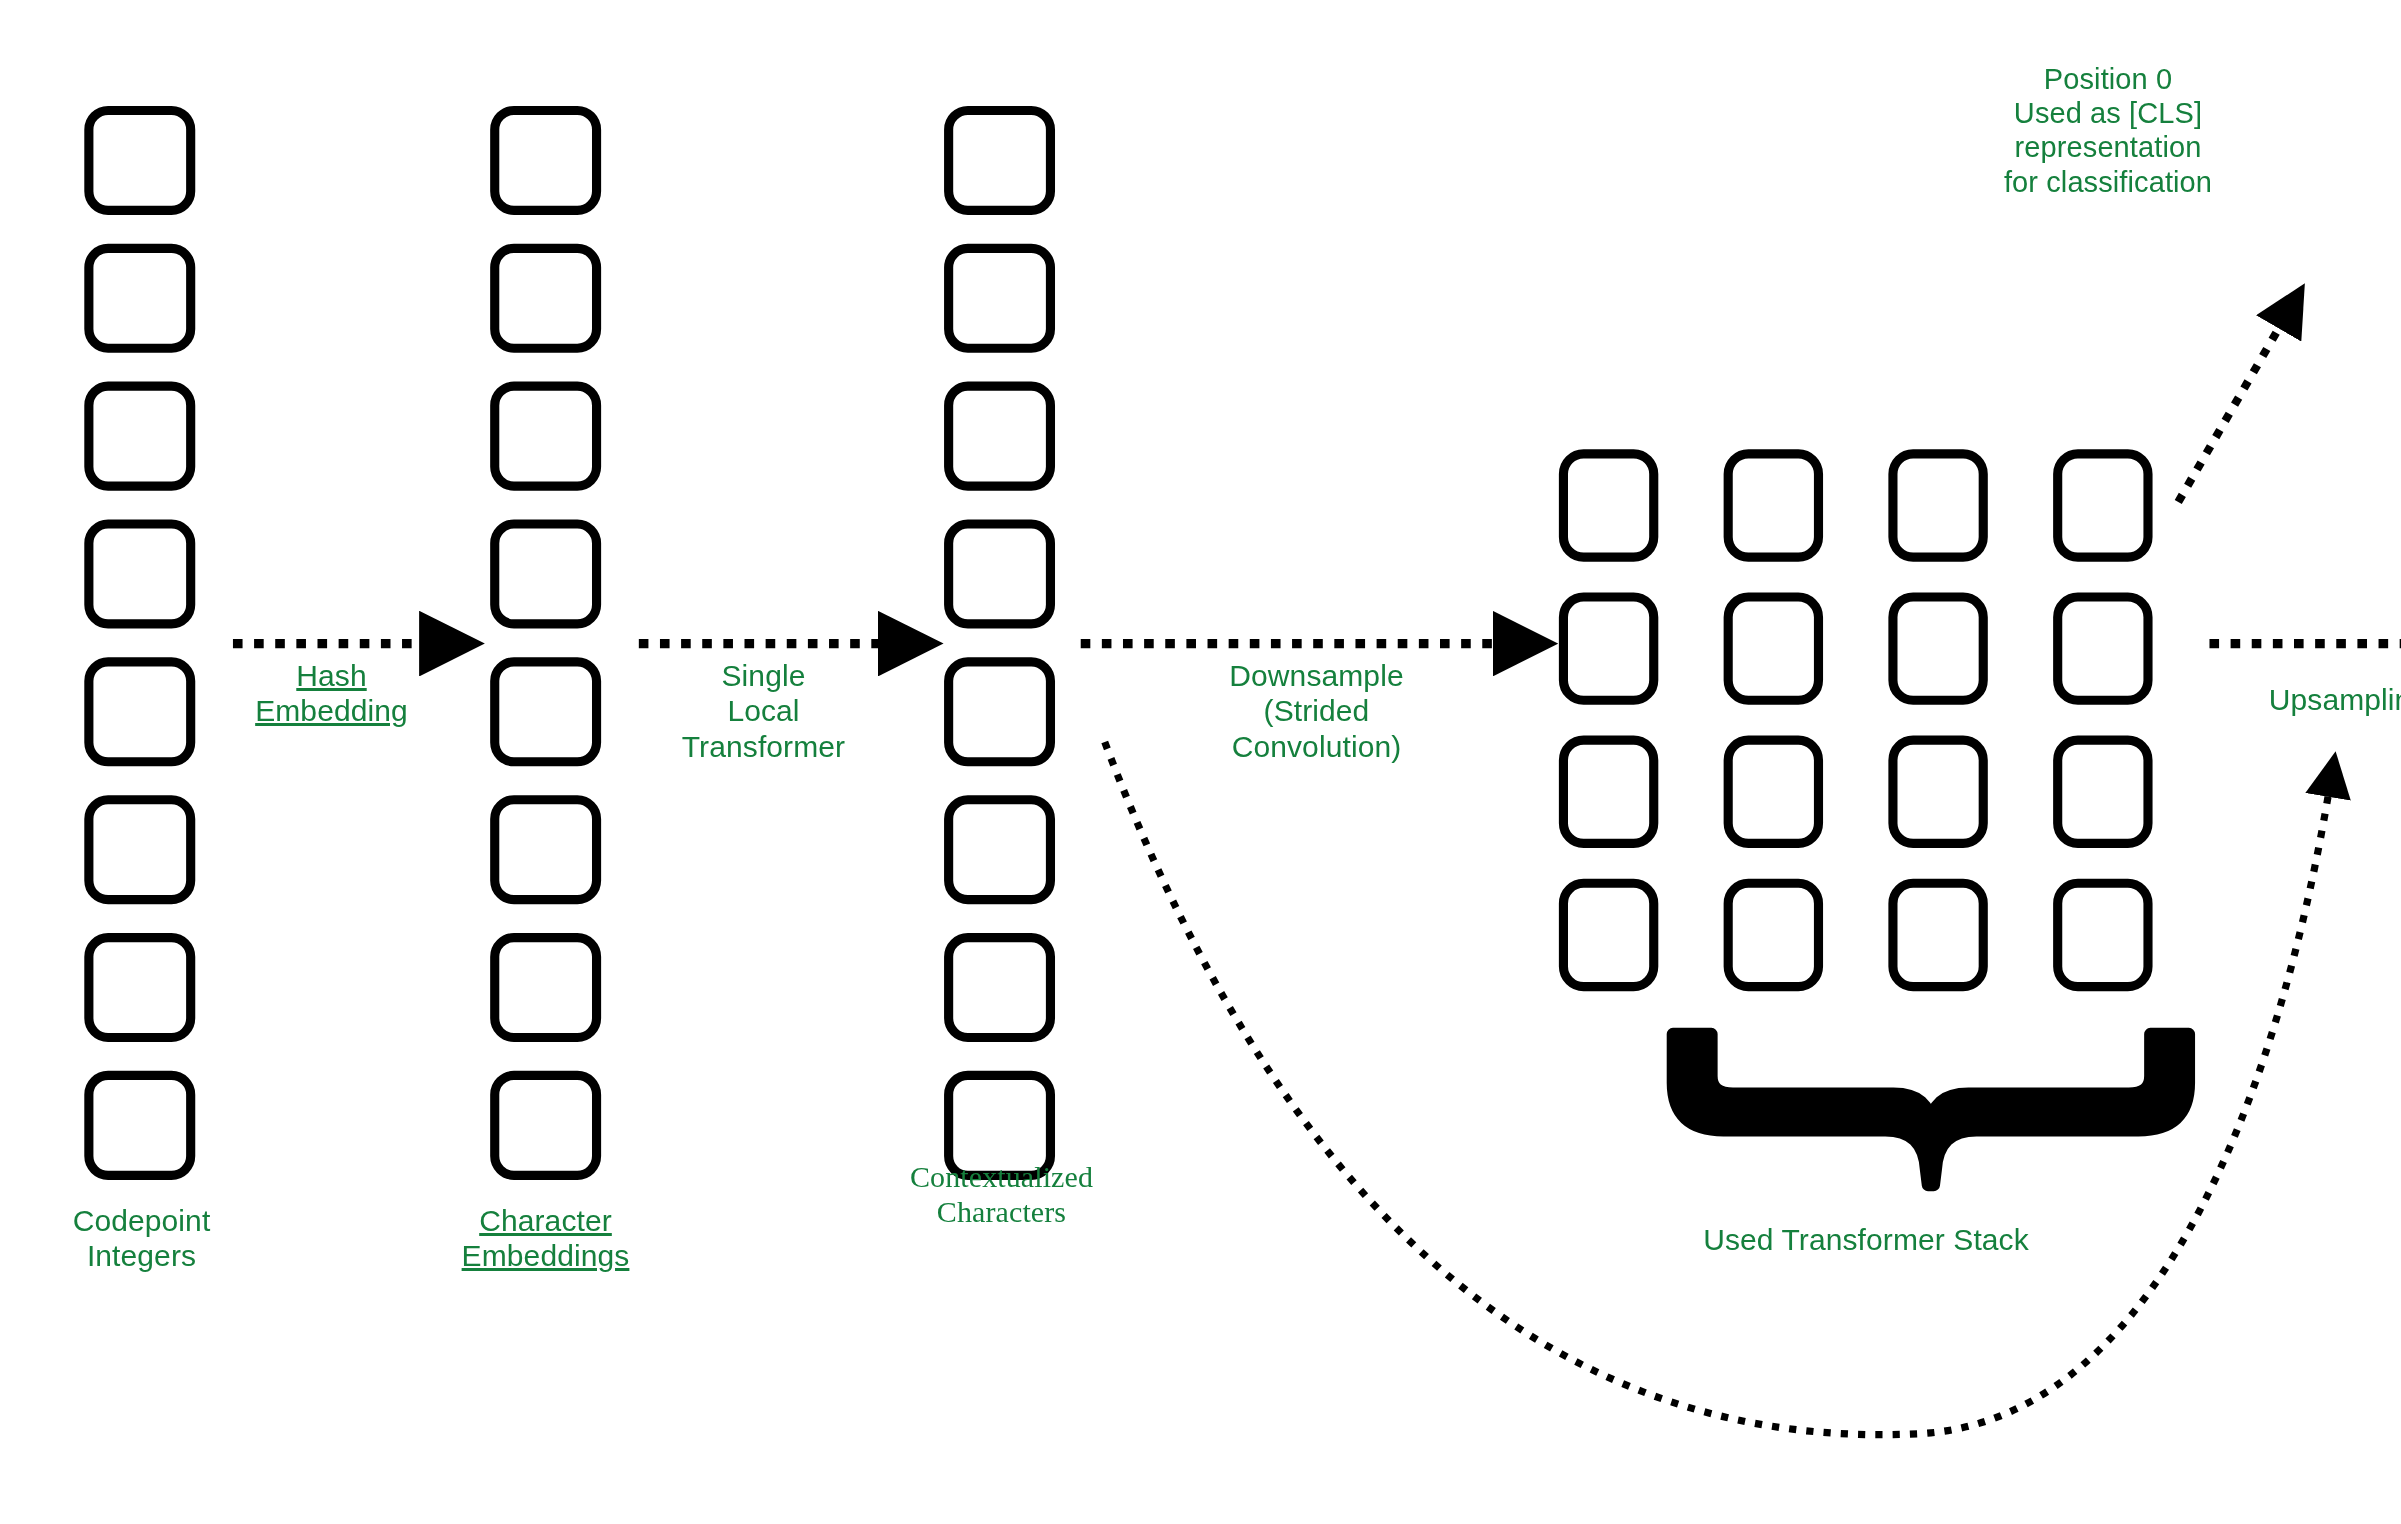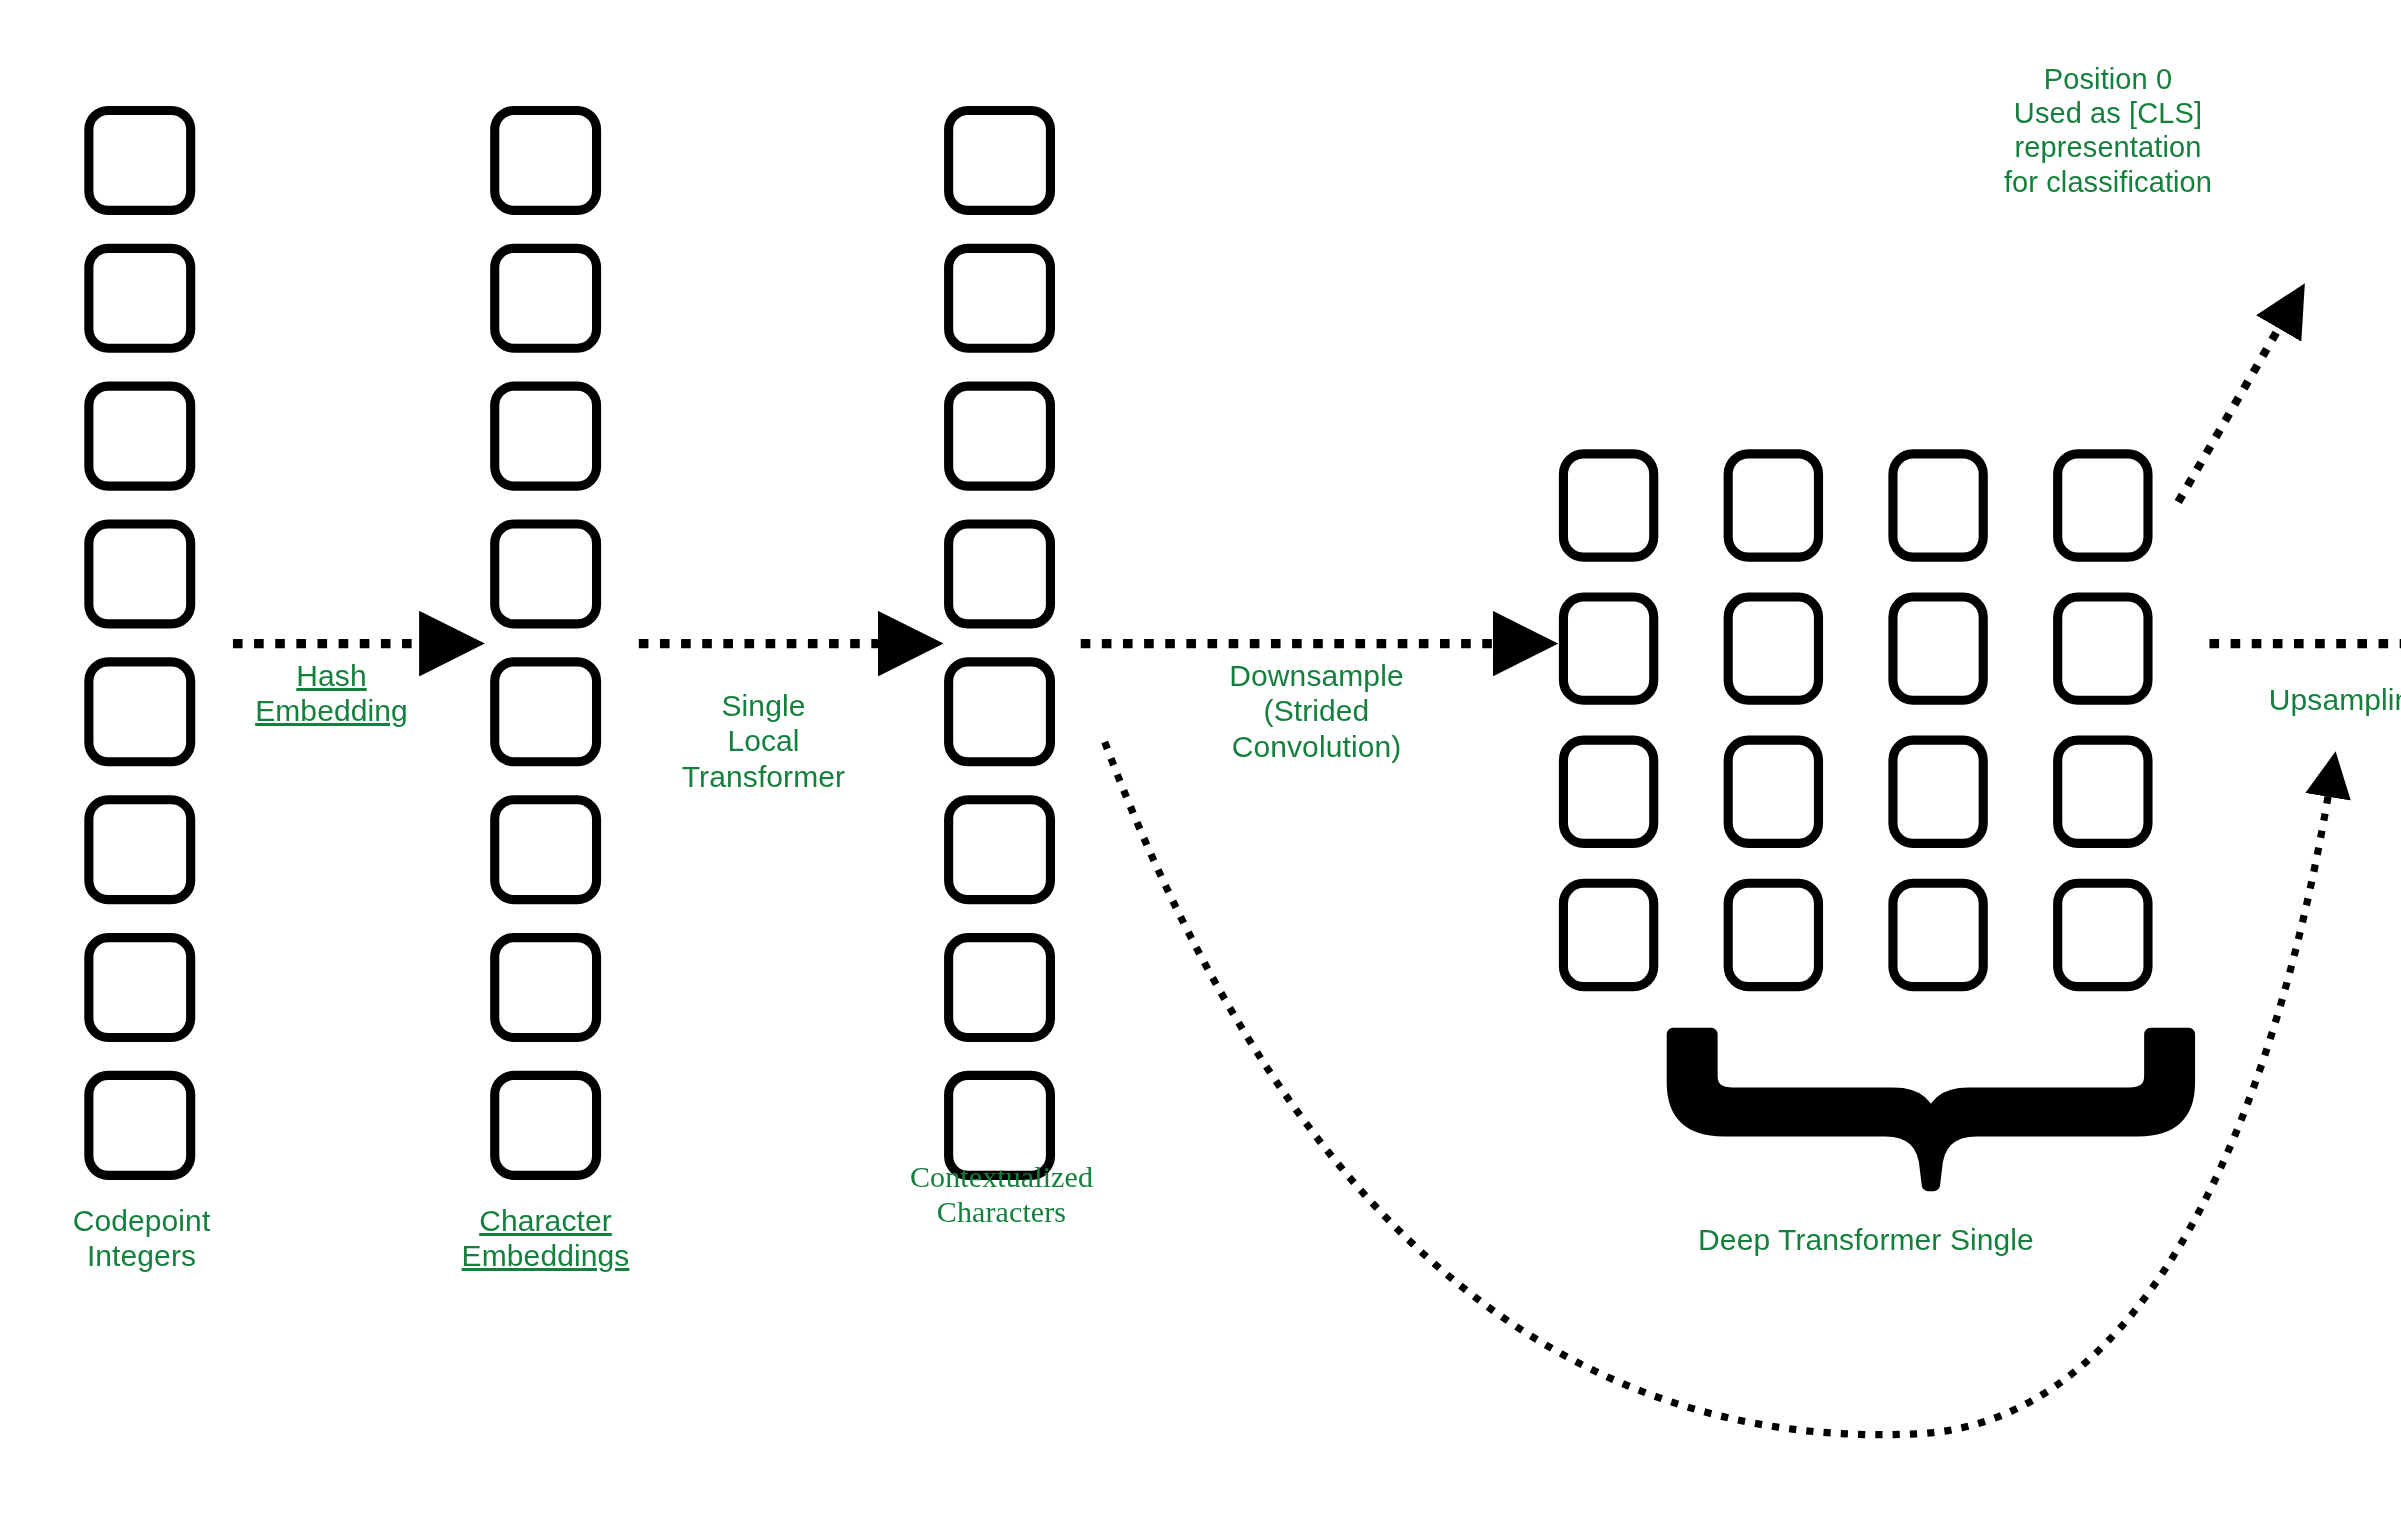--- a/index.html
+++ b/index.html
@@ -152,26 +152,26 @@
 
   <div class="lbl col-label" style="left:-58px;top:1203px;width:399px;">Codepoint
 Integers</div>
 
   <div class="lbl col-label" style="left:346px;top:1203px;width:399px;text-decoration:underline;">Character
 Embeddings</div>
 
   <div class="lbl col-label" style="left:802px;top:1159px;width:399px;font-family:Liberation Serif, serif;">Contextualized
 Characters</div>
 
-  <div class="lbl stack-label" style="left:1590px;top:1222px;width:552px;">Deep Transformer Single</div>
+  <div class="lbl stack-label" style="left:1590px;top:1222px;width:552px;">Used Transformer Stack</div>
 
   <div class="lbl arrow-label" style="left:192px;top:658px;width:279px;text-decoration:underline;">Hash
 Embedding</div>
 
-  <div class="lbl arrow-label" style="left:624px;top:688px;width:279px;">Single
+  <div class="lbl arrow-label" style="left:624px;top:658px;width:279px;">Single
 Local
 Transformer</div>
 
   <div class="lbl arrow-label" style="left:1153px;top:658px;width:327px;">Downsample
 (Strided
 Convolution)</div>
 
   <div class="lbl arrow-label" style="left:2190px;top:682px;width:317px;">Upsampling</div>
 
   <div class="lbl note-label" style="left:1916px;top:62px;width:384px;">Position 0

